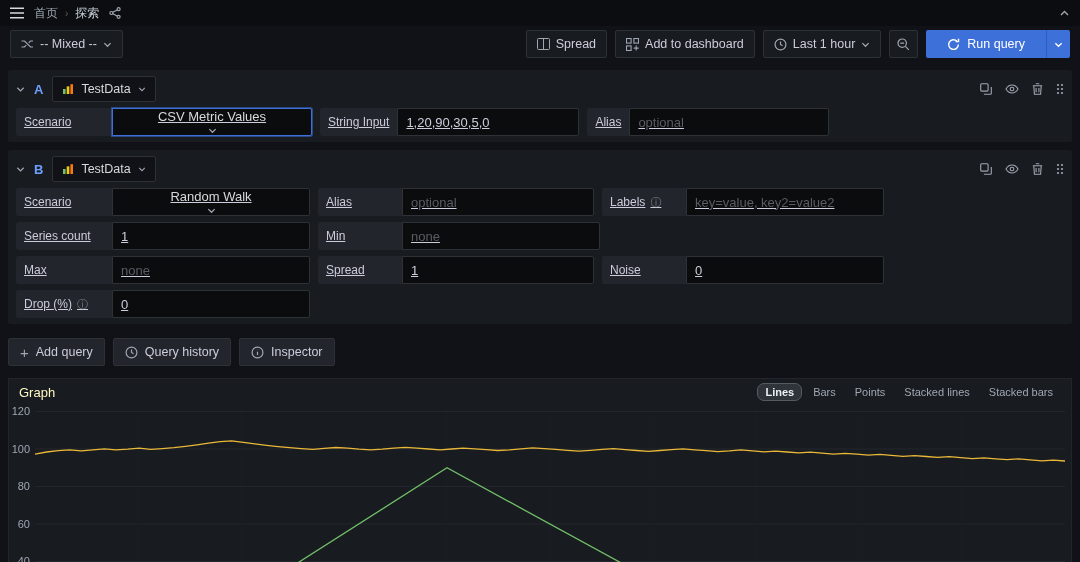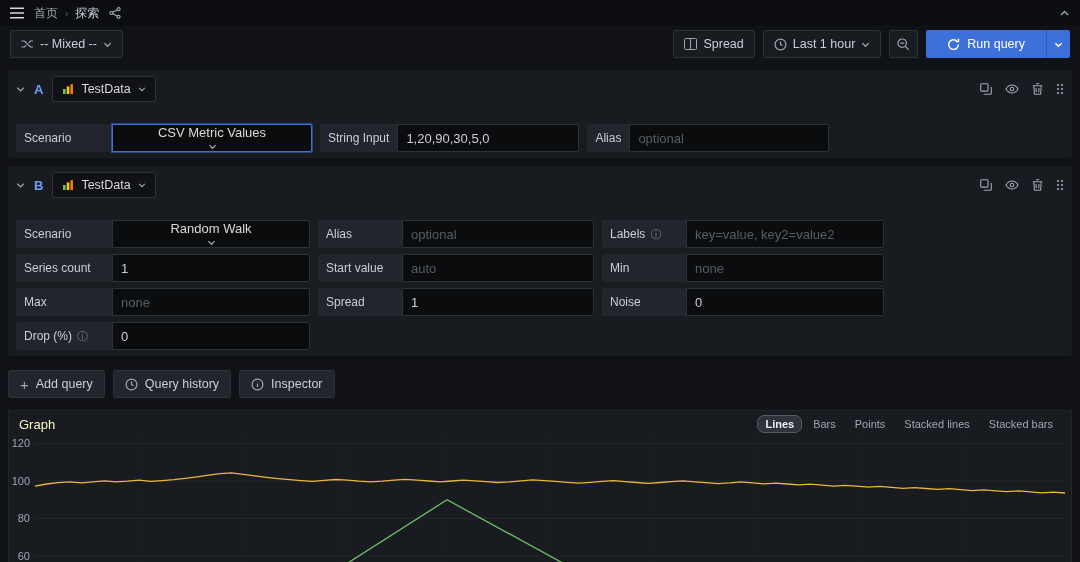--- a/index.html
+++ b/index.html
@@ -29,21 +29,21 @@
   .run-caret { width:24px; display:flex; align-items:center; justify-content:center; border-left:1px solid #2f5cb8; }
   
   .queries { padding:8px 8px 0; }
   .card { background:#181b1f; border-radius:2px; padding:6px 8px; margin-bottom:8px; }
   .qhead { display:flex; align-items:center; gap:9px; height:26px; }
   .refid { color:#6e9fff; font-weight:700; font-size:13px; }
   .ds-btn { display:flex; align-items:center; gap:7px; background:#111217; border:1px solid #2c3235;
             border-radius:2px; height:26px; padding:4px 9px; font-size:12.5px; color:#d8d9da; cursor:pointer; }
   .qhead-icons { margin-left:auto; display:flex; align-items:center; gap:13px; color:#9fa7b3; }
   .qhead-icons > span { cursor:pointer; display:inline-flex; }
-  .fields { display:flex; flex-direction:column; gap:6px; margin-top:22px; }
+  .fields { display:flex; flex-direction:column; gap:6px; margin-top:6px;text-decoration:underline; }
   .frow { display:flex; gap:8px; }
   .pair { display:flex; }
   .flabel { background:#22252b; border-radius:2px 0 0 2px; display:flex; align-items:center; gap:5px;
             padding:0 8px; font-size:12px; font-weight:500; color:#ccccdc; height:28px; white-space:nowrap; }
   .lw96 { width:96px; } .lw84 { width:84px; }
   .finput { background:#0b0c0e; border:1px solid #2c3235; border-radius:0 2px 2px 0; color:#ccccdc;
             height:28px; padding:0 8px; font-size:13px; font-family:inherit; outline:none; }
   .finput::placeholder { color:#585d63; }
   .fselect { background:#0b0c0e; border:1px solid #2c3235; border-radius:0 2px 2px 0; height:28px;
              display:flex; align-items:center; justify-content:space-between; padding:0 8px;
@@ -113,20 +113,31 @@
     <span class="icon">
       <svg width="13" height="12" viewBox="0 0 13 12">
           <rect x="0.5" y="0.5" width="12" height="11" rx="1" fill="none" stroke="currentColor"></rect>
           <path d="M6.5 0.5v11" stroke="currentColor"></path>
         </svg>
     </span>
     <span>Spread</span>
   </div>
   <div class="tbtn">
     <span class="icon">
+      <svg width="13" height="13" viewBox="0 0 13 13" fill="none" stroke="currentColor" stroke-width="1.1">
+        <rect x="0.5" y="0.5" width="4.6" height="4.6"></rect>
+          <rect x="7.9" y="0.5" width="4.6" height="4.6"></rect>
+        <rect x="0.5" y="7.9" width="4.6" height="4.6"></rect>
+          <path d="M10.2 7.6v5M7.7 10.1h5"></path>
+      </svg>
+    </span>
+    <span>Add to dashboard</span>
+  </div>
+  <div class="tbtn">
+    <span class="icon">
       <svg width="13" height="13" viewBox="0 0 12 12" fill="none" stroke="currentColor" stroke-width="1.1">
         <circle cx="6" cy="6" r="5"></circle>
           <path d="M6 3.2V6l1.9 1.2"></path>
       </svg>
     </span>
     <span>Last 1 hour</span>
     <span class="icon">
       <svg width="9" height="9" viewBox="0 0 10 10">
           <path d="M1.5 3.5L5 7L8.5 3.5" fill="none" stroke="currentColor" stroke-width="1.4"></path>
         </svg>
@@ -313,24 +324,20 @@
             <span>Labels</span>
             <span class="info">ⓘ</span>
           </span>
           <input class="finput iw198" placeholder="key=value, key2=value2" style="">
         </div>
       </div>
       <div class="frow">
         <div class="pair">
           <span class="flabel lw96">Series count</span>
           <input class="finput iw198" value="1" style="">
-        </div>
-        <div class="pair">
-          <span class="flabel lw84">Start value</span>
-          <input class="finput iw192" placeholder="auto" style="">
         </div>
         <div class="pair">
           <span class="flabel lw84">Min</span>
           <input class="finput iw198" placeholder="none" style="">
         </div>
       </div>
       <div class="frow">
         <div class="pair">
           <span class="flabel lw96">Max</span>
           <input class="finput iw198" placeholder="none" style="">

